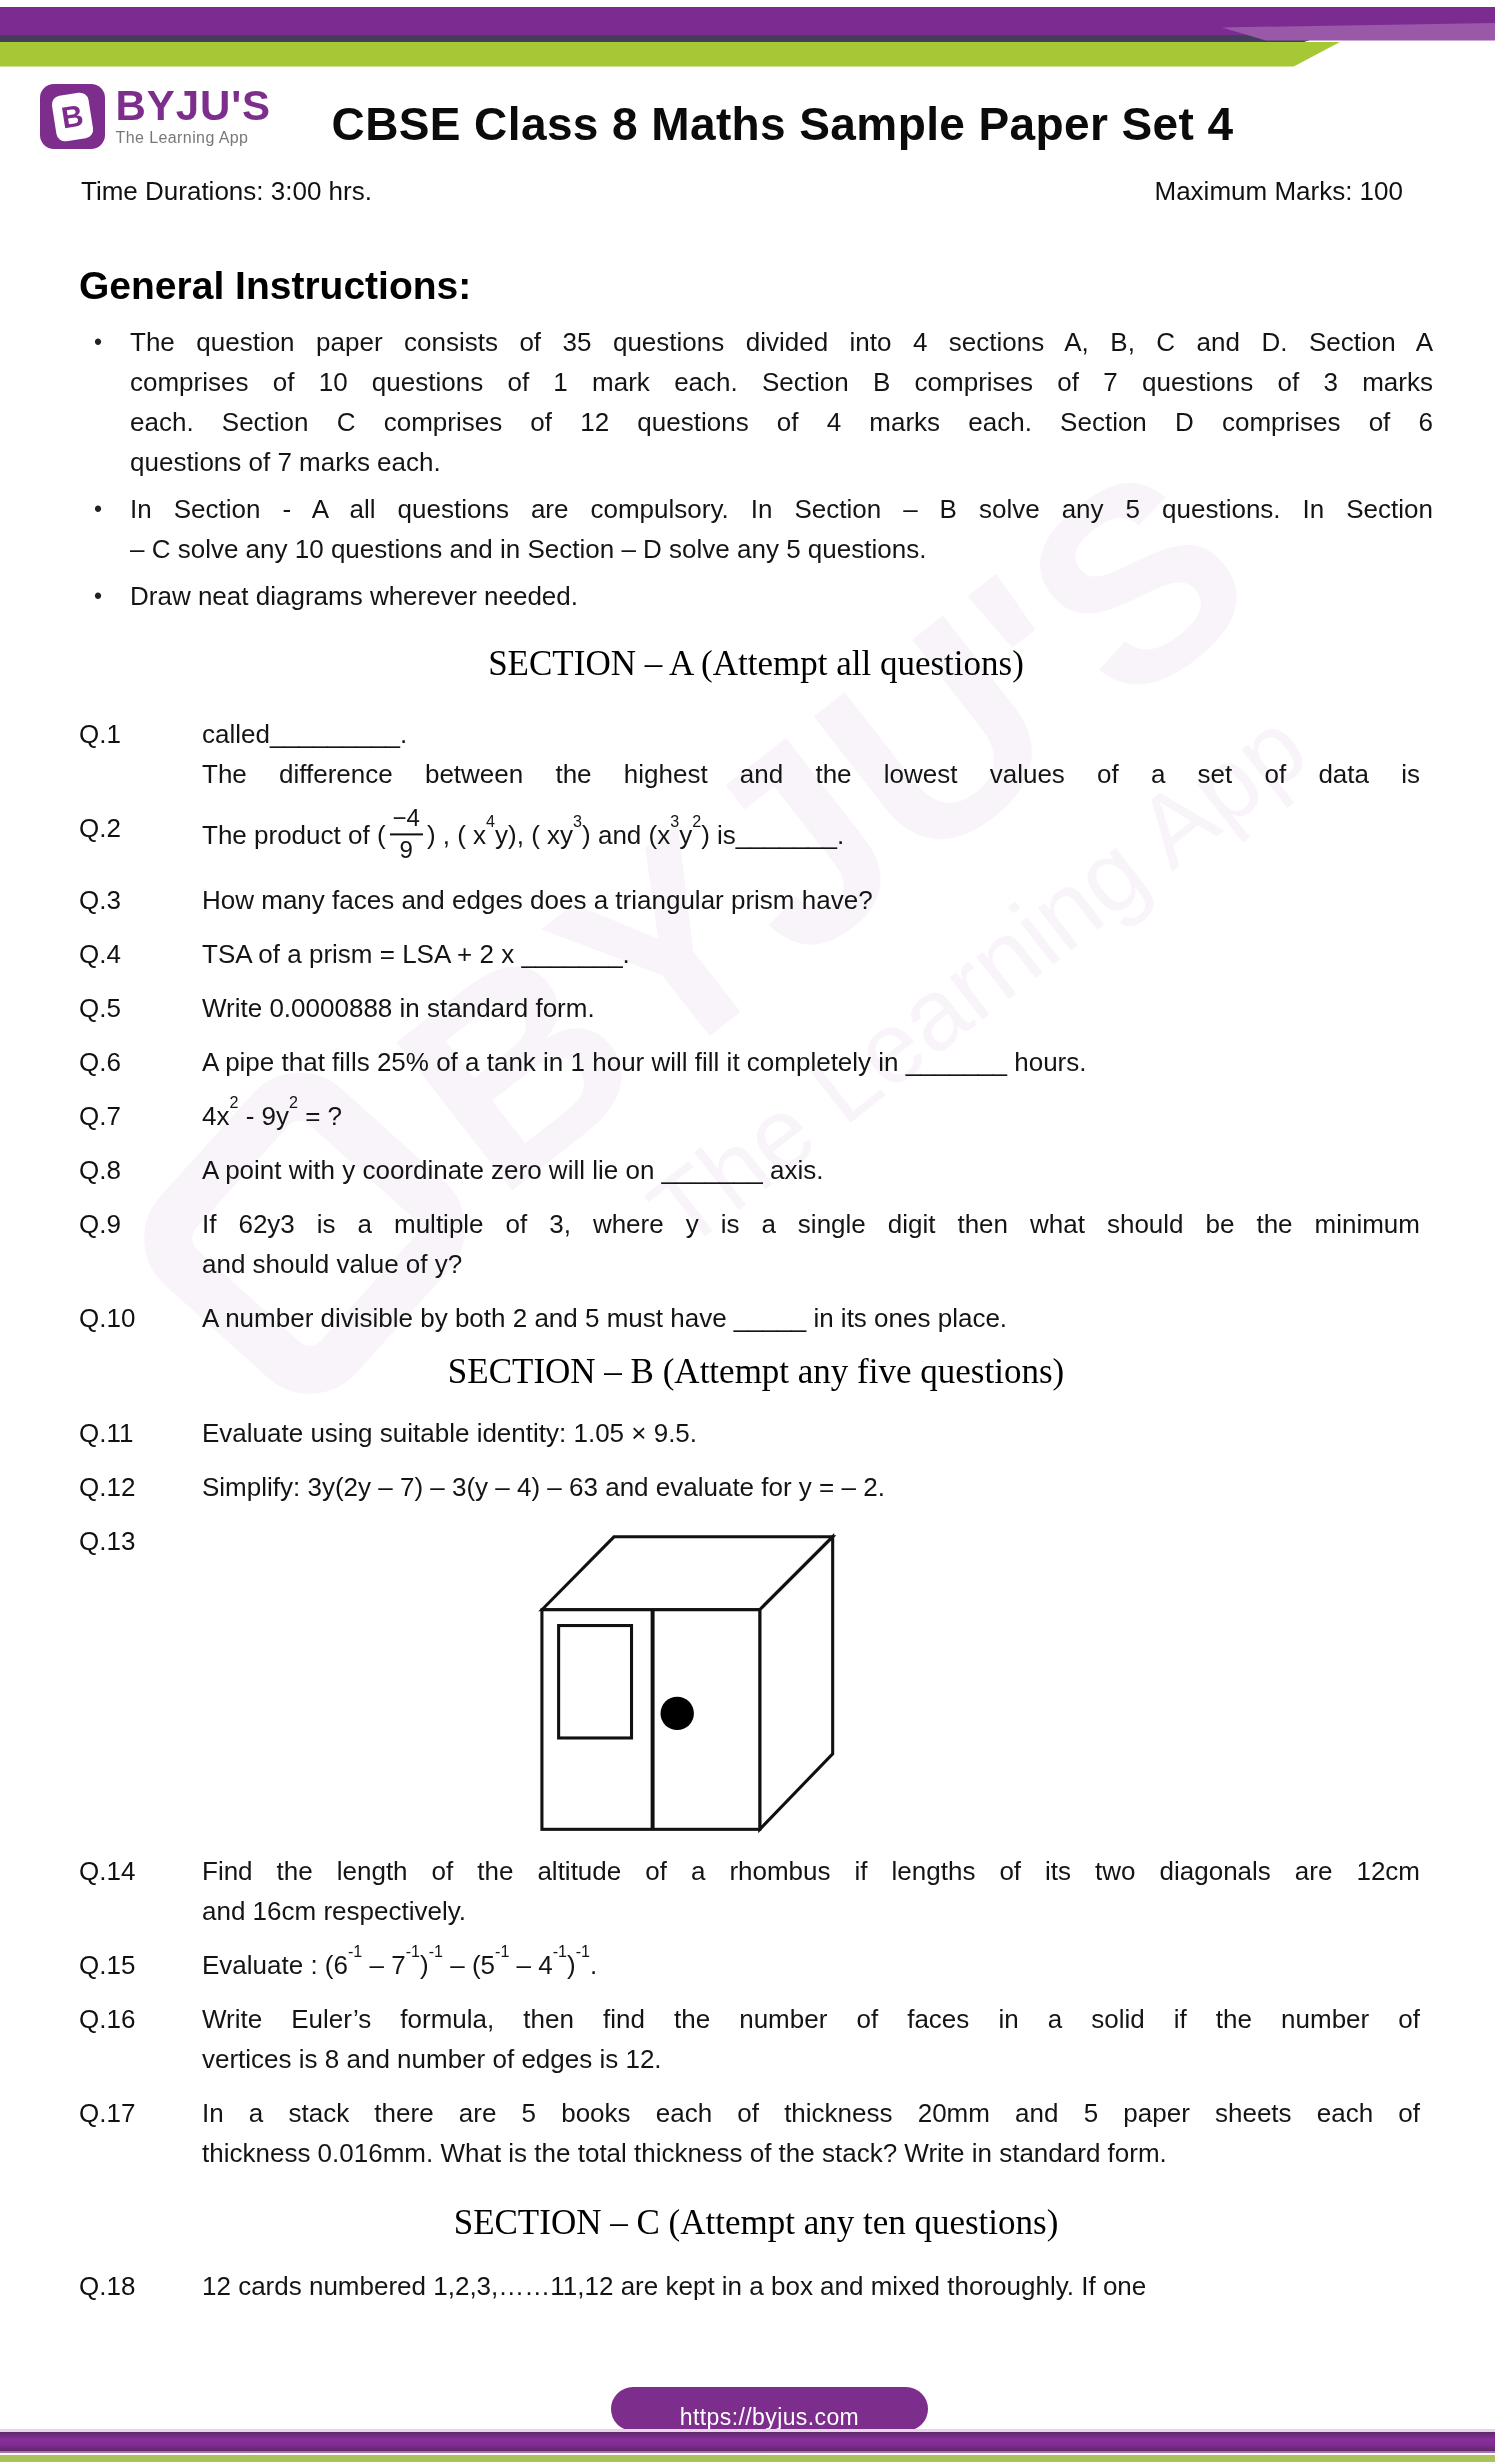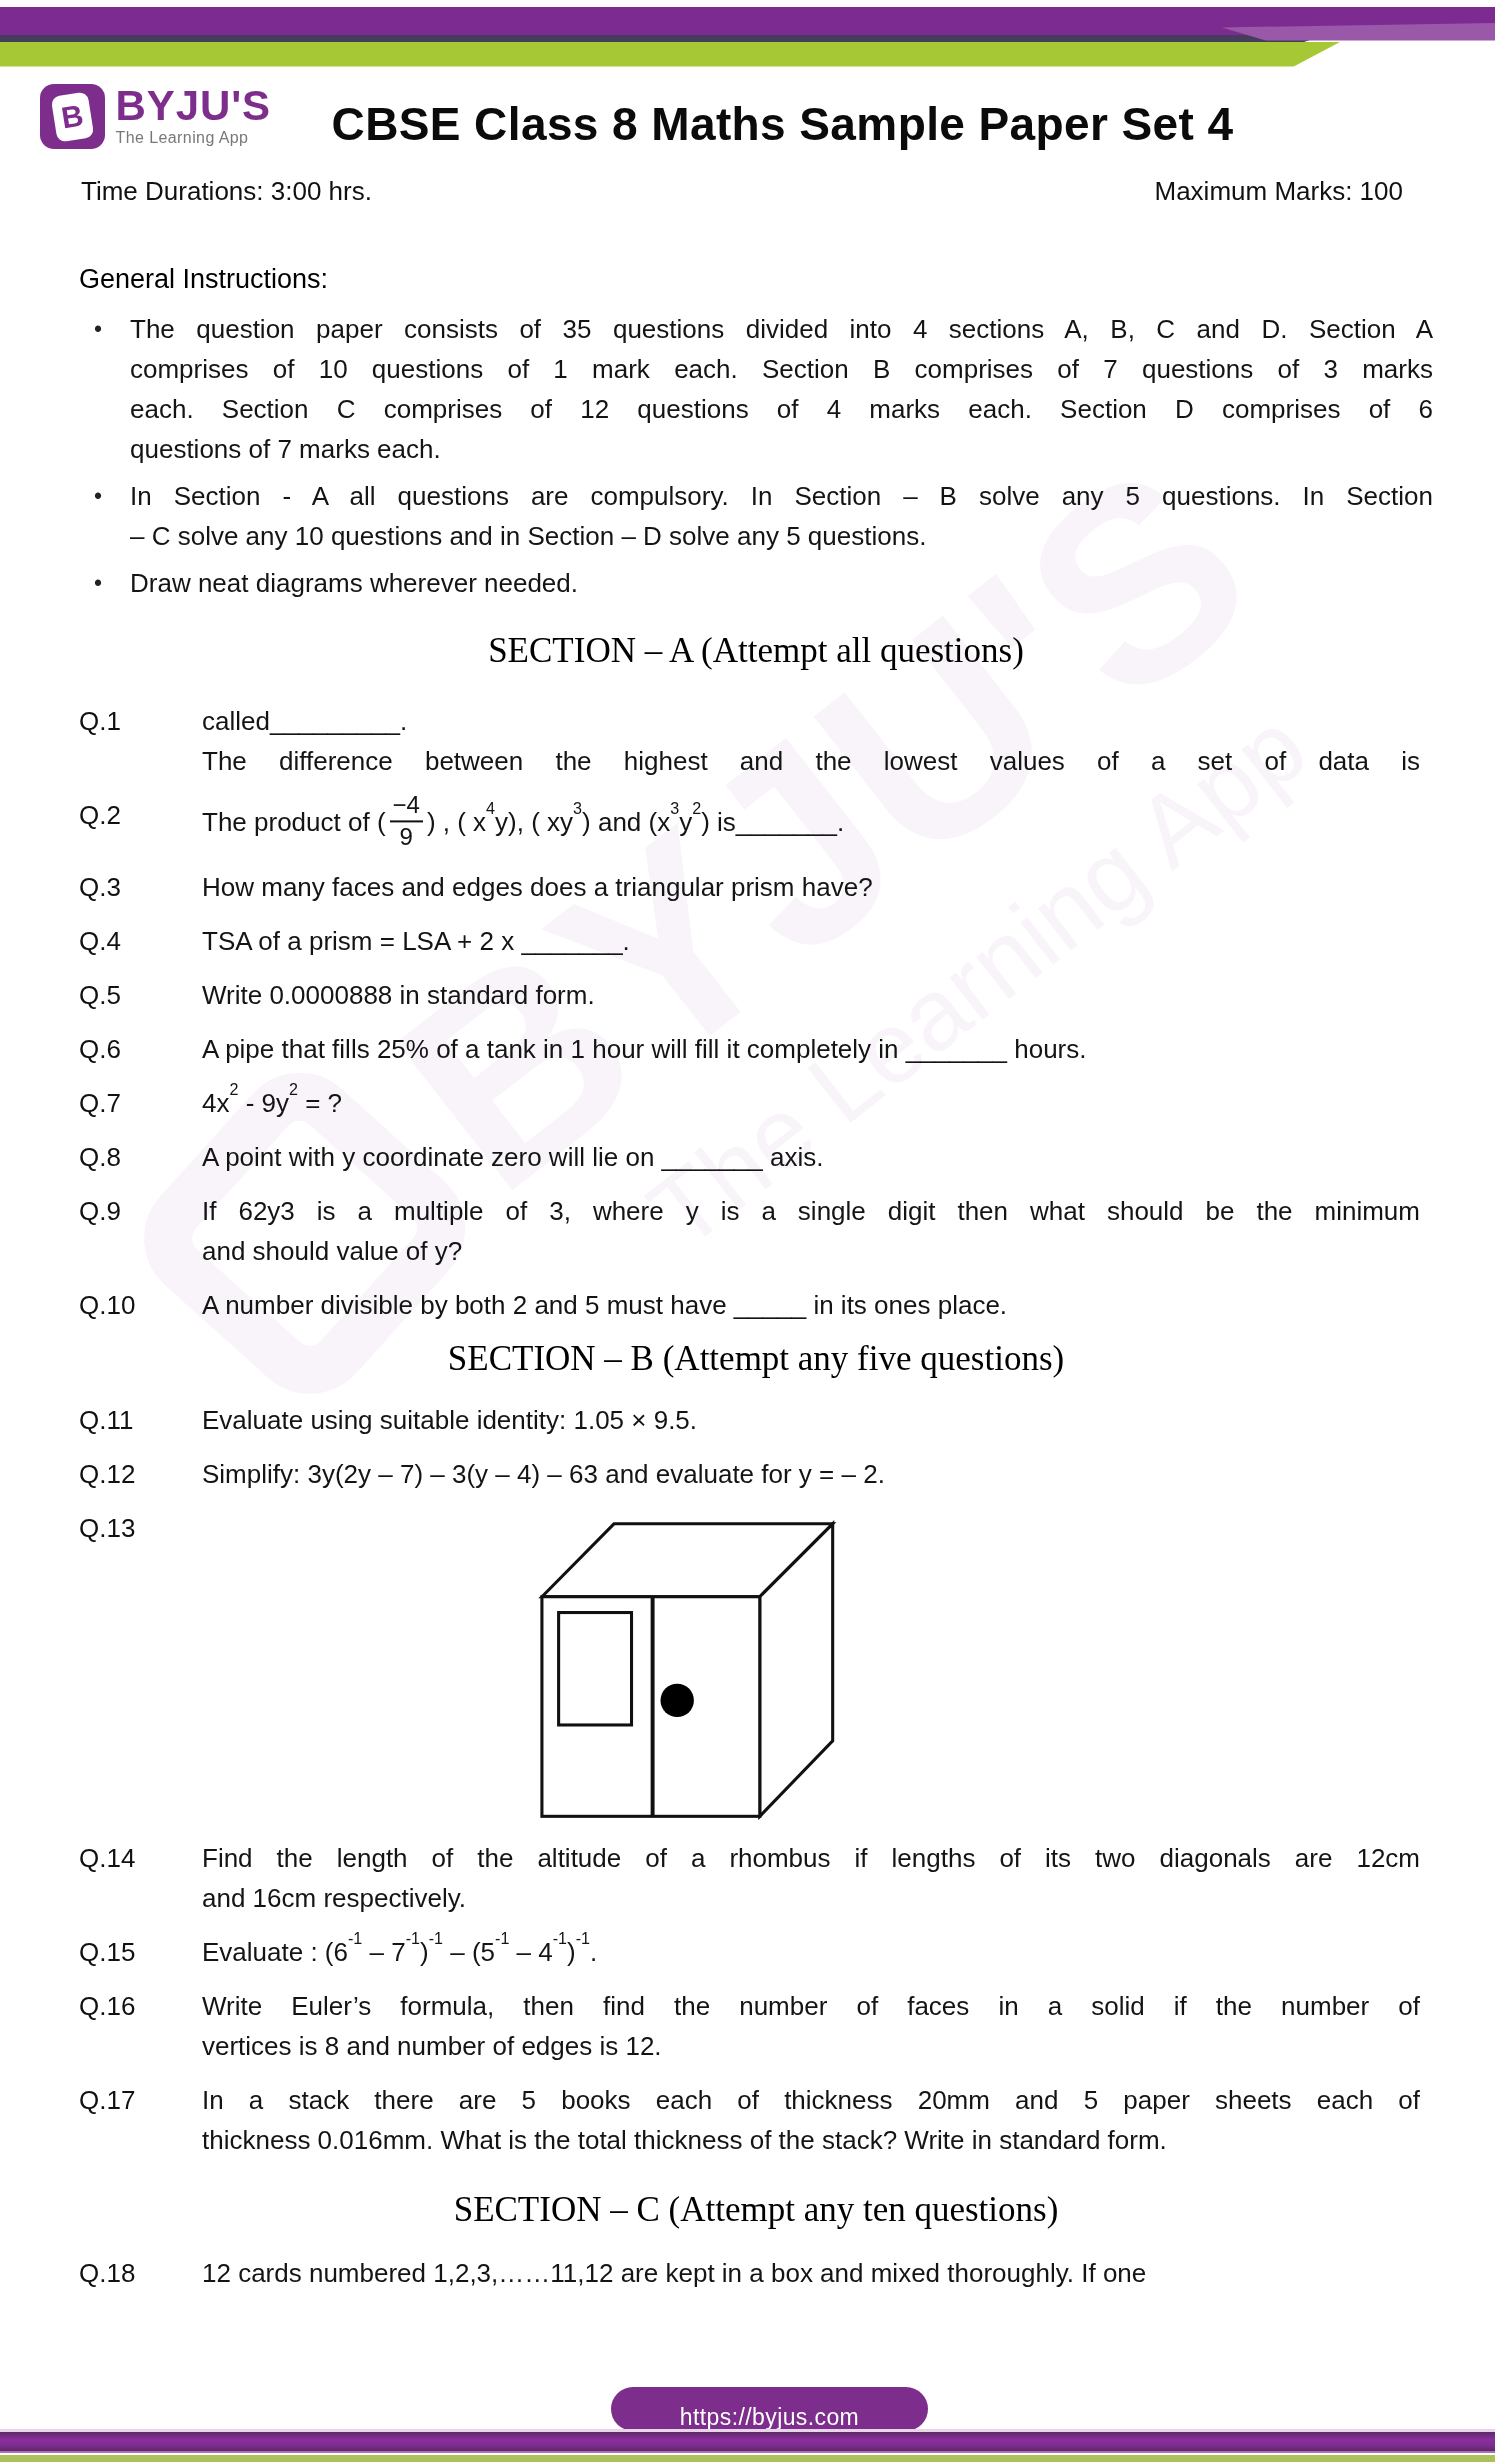--- a/index.html
+++ b/index.html
@@ -36,21 +36,21 @@
           z-index:1; pointer-events:none; }
   .wm-row { display:flex; align-items:center; justify-content:center; gap:40px; }
   .wm-badge { width:264px; height:264px; border:48px solid rgba(127,48,143,0.05); border-radius:63px;
           transform:rotate(-10deg); box-sizing:border-box; flex:none; }
   .wm-brand { font-size:273px; font-weight:bold; color:rgba(127,48,143,0.055); line-height:264px; white-space:nowrap; }
   .wm-tagline { font-size:101px; color:rgba(127,48,143,0.05); margin:24.6px 0 0 475px; white-space:nowrap; }
 
   
   .content { position:absolute; top:264px; left:0; width:100%; padding:0 62px 0 79px;
           box-sizing:border-box; z-index:2; }
-  .gi-heading { font-size:27px; font-weight:normal; margin:0 0 14px; color:#000; }
+  .gi-heading { font-size:39px; font-weight:bold; margin:0 0 14px; color:#000; }
   .bullet { position:relative; padding-left:51px; margin-bottom:7px; }
   .bullet-dot { position:absolute; left:15px; top:0; font-size:23px; line-height:40px; color:#222; }
   .iline, .qline { font-size:26px; line-height:40px; color:#141414; }
   .just { text-align:justify; text-align-last:justify; }
 
   .section-heading { font-family:"Liberation Serif","DejaVu Serif",serif; font-weight:normal; font-size:35px;
           text-align:center; line-height:40px; color:#000; }
   .qsection:nth-child(1) .section-heading { margin:28px 0 30px; }
   .qsection:nth-child(2) .section-heading { margin:5.3px 0 21px; }
   .qsection:nth-child(3) .section-heading { margin:30px 0 23px; }

